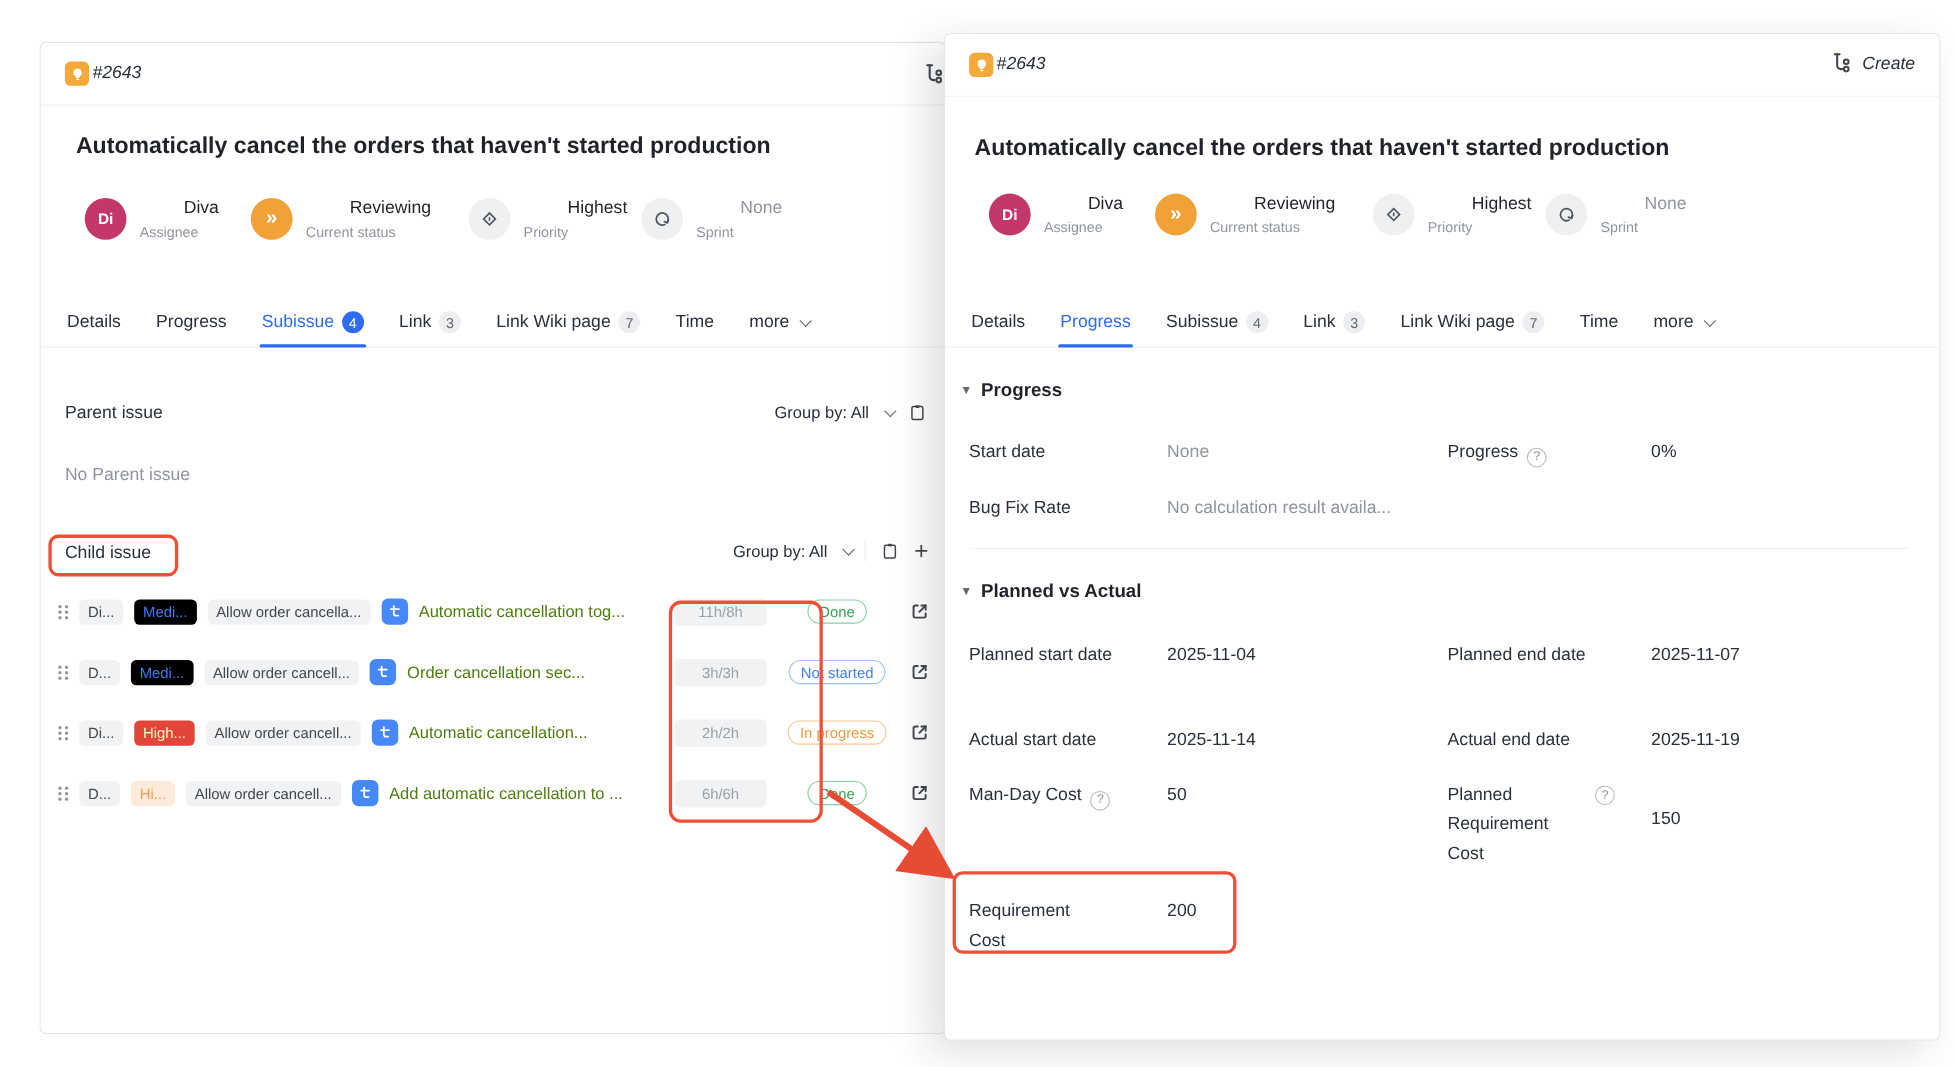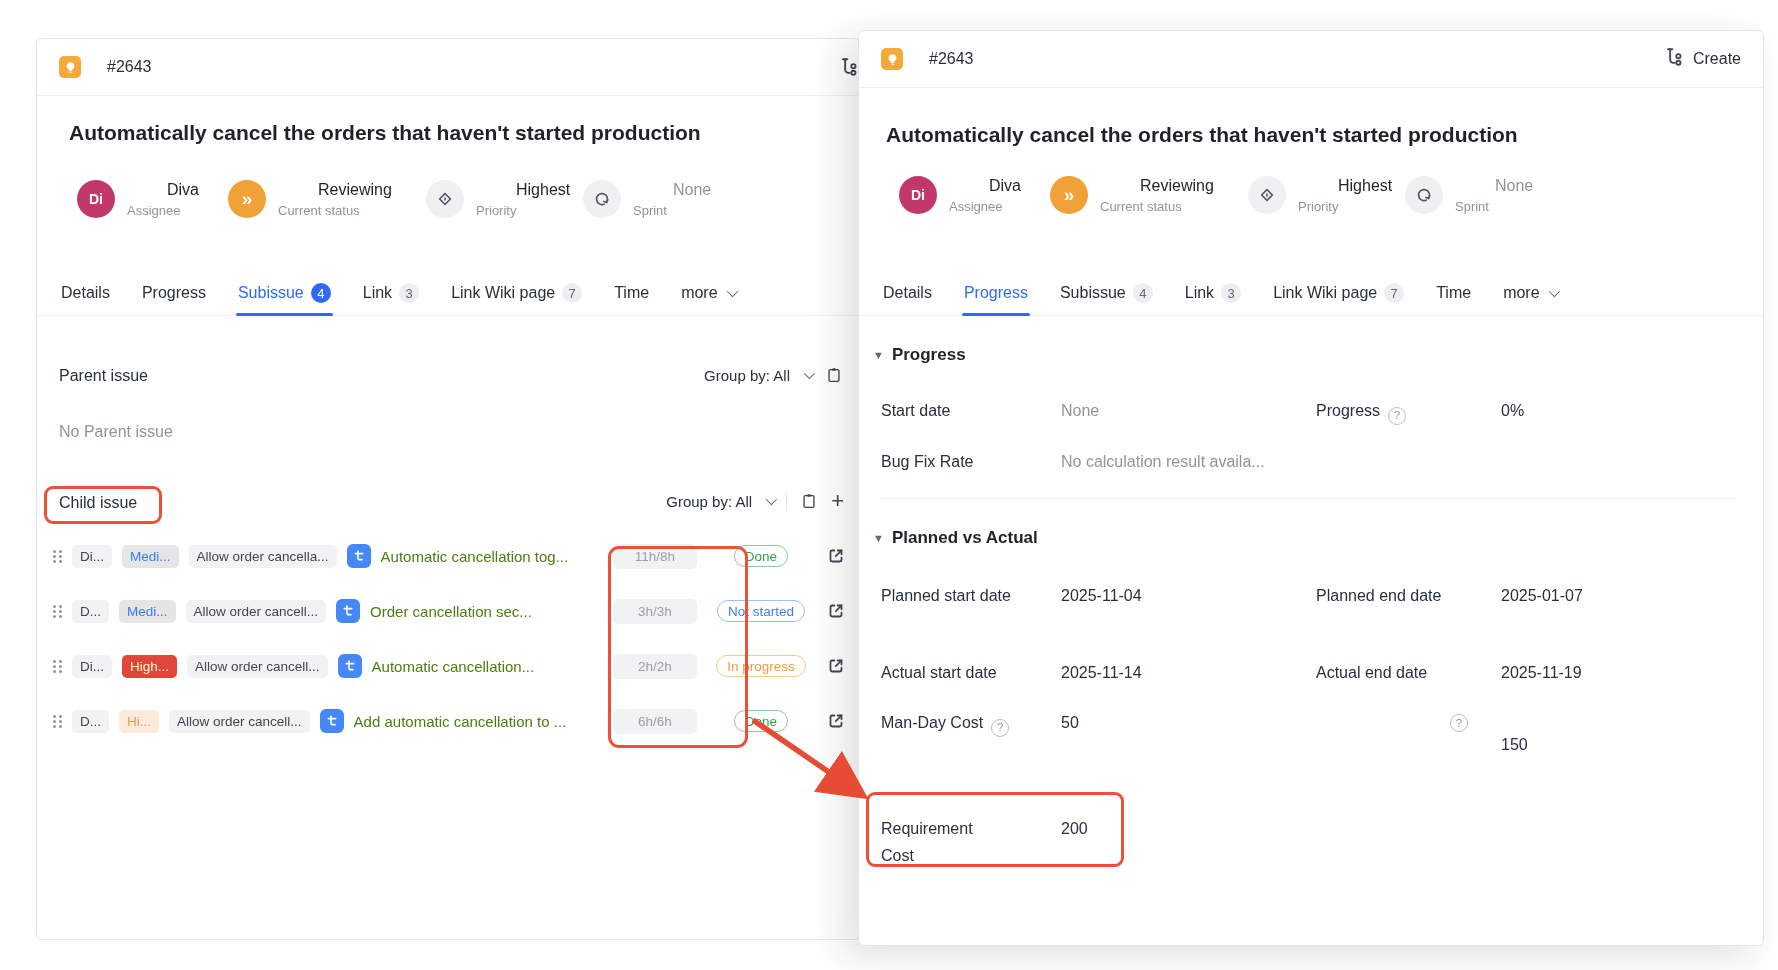--- a/index.html
+++ b/index.html
@@ -6,21 +6,21 @@
   html,body { width:1778px; height:970px; background:#fff;
     font-family:"Liberation Sans","DejaVu Sans",sans-serif; color:#1f2329; }
   body { position:relative; overflow:hidden; }
 
   .panel { position:absolute; background:#fff; border:1px solid #e3e5e8; border-radius:6px; }
   #left-panel  { left:36px; top:38px; width:824px; height:902px; }
   #right-panel { left:858px; top:30px; width:906px; height:916px; z-index:10;
                  box-shadow:-14px 10px 36px rgba(31,35,41,.14); }
 
   .hdr { position:absolute; left:0; right:0; top:0; height:57px;
-         border-bottom:1px solid #eef0f2; display:flex; align-items:center; padding:0 22px; gap:26px; }
+         border-bottom:1px solid #eef0f2; display:flex; align-items:center; padding:0 22px; gap:3px;font-style:italic; }
   .bulb { width:22px; height:22px; border-radius:5px; background:#f6a93b;
           display:inline-flex; align-items:center; justify-content:center; flex:0 0 auto; }
   .issue-id { font-size:16px; color:#27303b; }
   .spacer { flex:1; }
   .create-btn { display:inline-flex; align-items:center; gap:8px; font-size:16px; color:#27303b; cursor:pointer; }
 
   .big-title { position:absolute; font-size:21px; font-weight:700; color:#1f2329; white-space:nowrap; }
 
   .attr-group { position:absolute; display:flex; align-items:center; gap:12px; height:44px; }
   .att-circle { width:38px; height:38px; border-radius:50%; display:flex; align-items:center; justify-content:center; flex:0 0 auto; }
@@ -48,21 +48,21 @@
   .dim-text  { position:absolute; font-size:16px; color:#8f959e; }
   .groupby { position:absolute; display:flex; align-items:center; gap:12px; font-size:15px; color:#27303b; }
   .vbar { width:1px; height:18px; background:#e3e5e8; }
   .gicon { width:20px; height:20px; display:inline-flex; align-items:center; justify-content:center; cursor:pointer; }
   .plus { font-size:22px; color:#42464e; line-height:20px; cursor:pointer; }
 
   .crow { position:absolute; left:16px; right:12px; height:40px; display:flex; align-items:center; gap:10px; }
   .drag { display:grid; grid-template-columns:3px 3px; gap:2px 3px; flex:0 0 auto; cursor:grab; }
   .drag i { width:3px; height:3px; border-radius:50%; background:#8f959e; }
   .chip { background:#f1f2f4; color:#42464e; font-size:13.5px; border-radius:5px; padding:4px 8px; white-space:nowrap; }
-  .chip.medium { background:#e5e5e5; color:#3f7df7; }
+  .chip.medium { background:#000000; color:#3f7df7; }
   .chip.high   { background:#e2453a; color:#fef9c3; }
   .chip.hi     { background:#fcebdb; color:#f09b55; }
   .typeicon { width:24px; height:24px; border-radius:6px; background:#4688f7; flex:0 0 auto;
               display:flex; align-items:center; justify-content:center; }
   .rowtitle { flex:1; font-size:15px; color:#4d7c0f; white-space:nowrap; overflow:hidden; }
   .timechip { flex:0 0 84px; text-align:center; background:#f1f2f4; color:#9aa0ab;
               font-size:13.5px; border-radius:5px; padding:5px 0; }
   .statcol { flex:0 0 108px; display:flex; justify-content:center; }
   .stchip { border:1.5px solid; border-radius:999px; padding:2.5px 10px; font-size:13.5px; white-space:nowrap; background:#fff; }
   .st-done { color:#37a155; border-color:#86cd9d; }
@@ -427,29 +427,30 @@
   <div class="hr" style="top:467px;"></div>
 
   <div class="sec-h" style="left:14px;top:497px;">
     <span class="tri">▼</span>
     <span>Planned vs Actual</span>
   </div>
 
   <div class="flbl" style="left:22px;top:551px;width:138px;">Planned start date</div>
   <div class="fval" style="left:202px;top:551px;">2025-11-04</div>
   <div class="flbl" style="left:457px;top:551px;width:170px;">Planned end date</div>
-  <div class="fval" style="left:642px;top:551px;">2025-01-07</div>
+  <div class="fval" style="left:642px;top:551px;">2025-11-07</div>
 
   <div class="flbl" style="left:22px;top:628px;width:160px;">Actual start date</div>
   <div class="fval" style="left:202px;top:628px;">2025-11-14</div>
   <div class="flbl" style="left:457px;top:628px;width:170px;">Actual end date</div>
   <div class="fval" style="left:642px;top:628px;">2025-11-19</div>
 
   <div class="flbl" style="left:22px;top:678px;"><span>Man-Day Cost</span><span class="help">?</span></div>
   <div class="fval" style="left:202px;top:678px;">50</div>
+  <div class="flbl" style="left:457px;top:678px;width:118px;">Planned Requirement Cost</div>
   <span class="help" style="position:absolute;left:583px;top:683px;">?</span>
   <div class="fval" style="left:642px;top:678px;margin-top:22px;">150</div>
 
   <div class="flbl" style="left:22px;top:784px;width:120px;">Requirement Cost</div>
   <div class="fval" style="left:202px;top:784px;">200</div>
 </div>
 
 <div class="ann" style="left:44px;top:486px;width:118px;height:38px;"></div>
 <div class="ann" style="left:608px;top:546px;width:140px;height:202px;border-radius:11px;"></div>
 <div class="ann" style="left:866px;top:792px;width:258px;height:75px;"></div>

